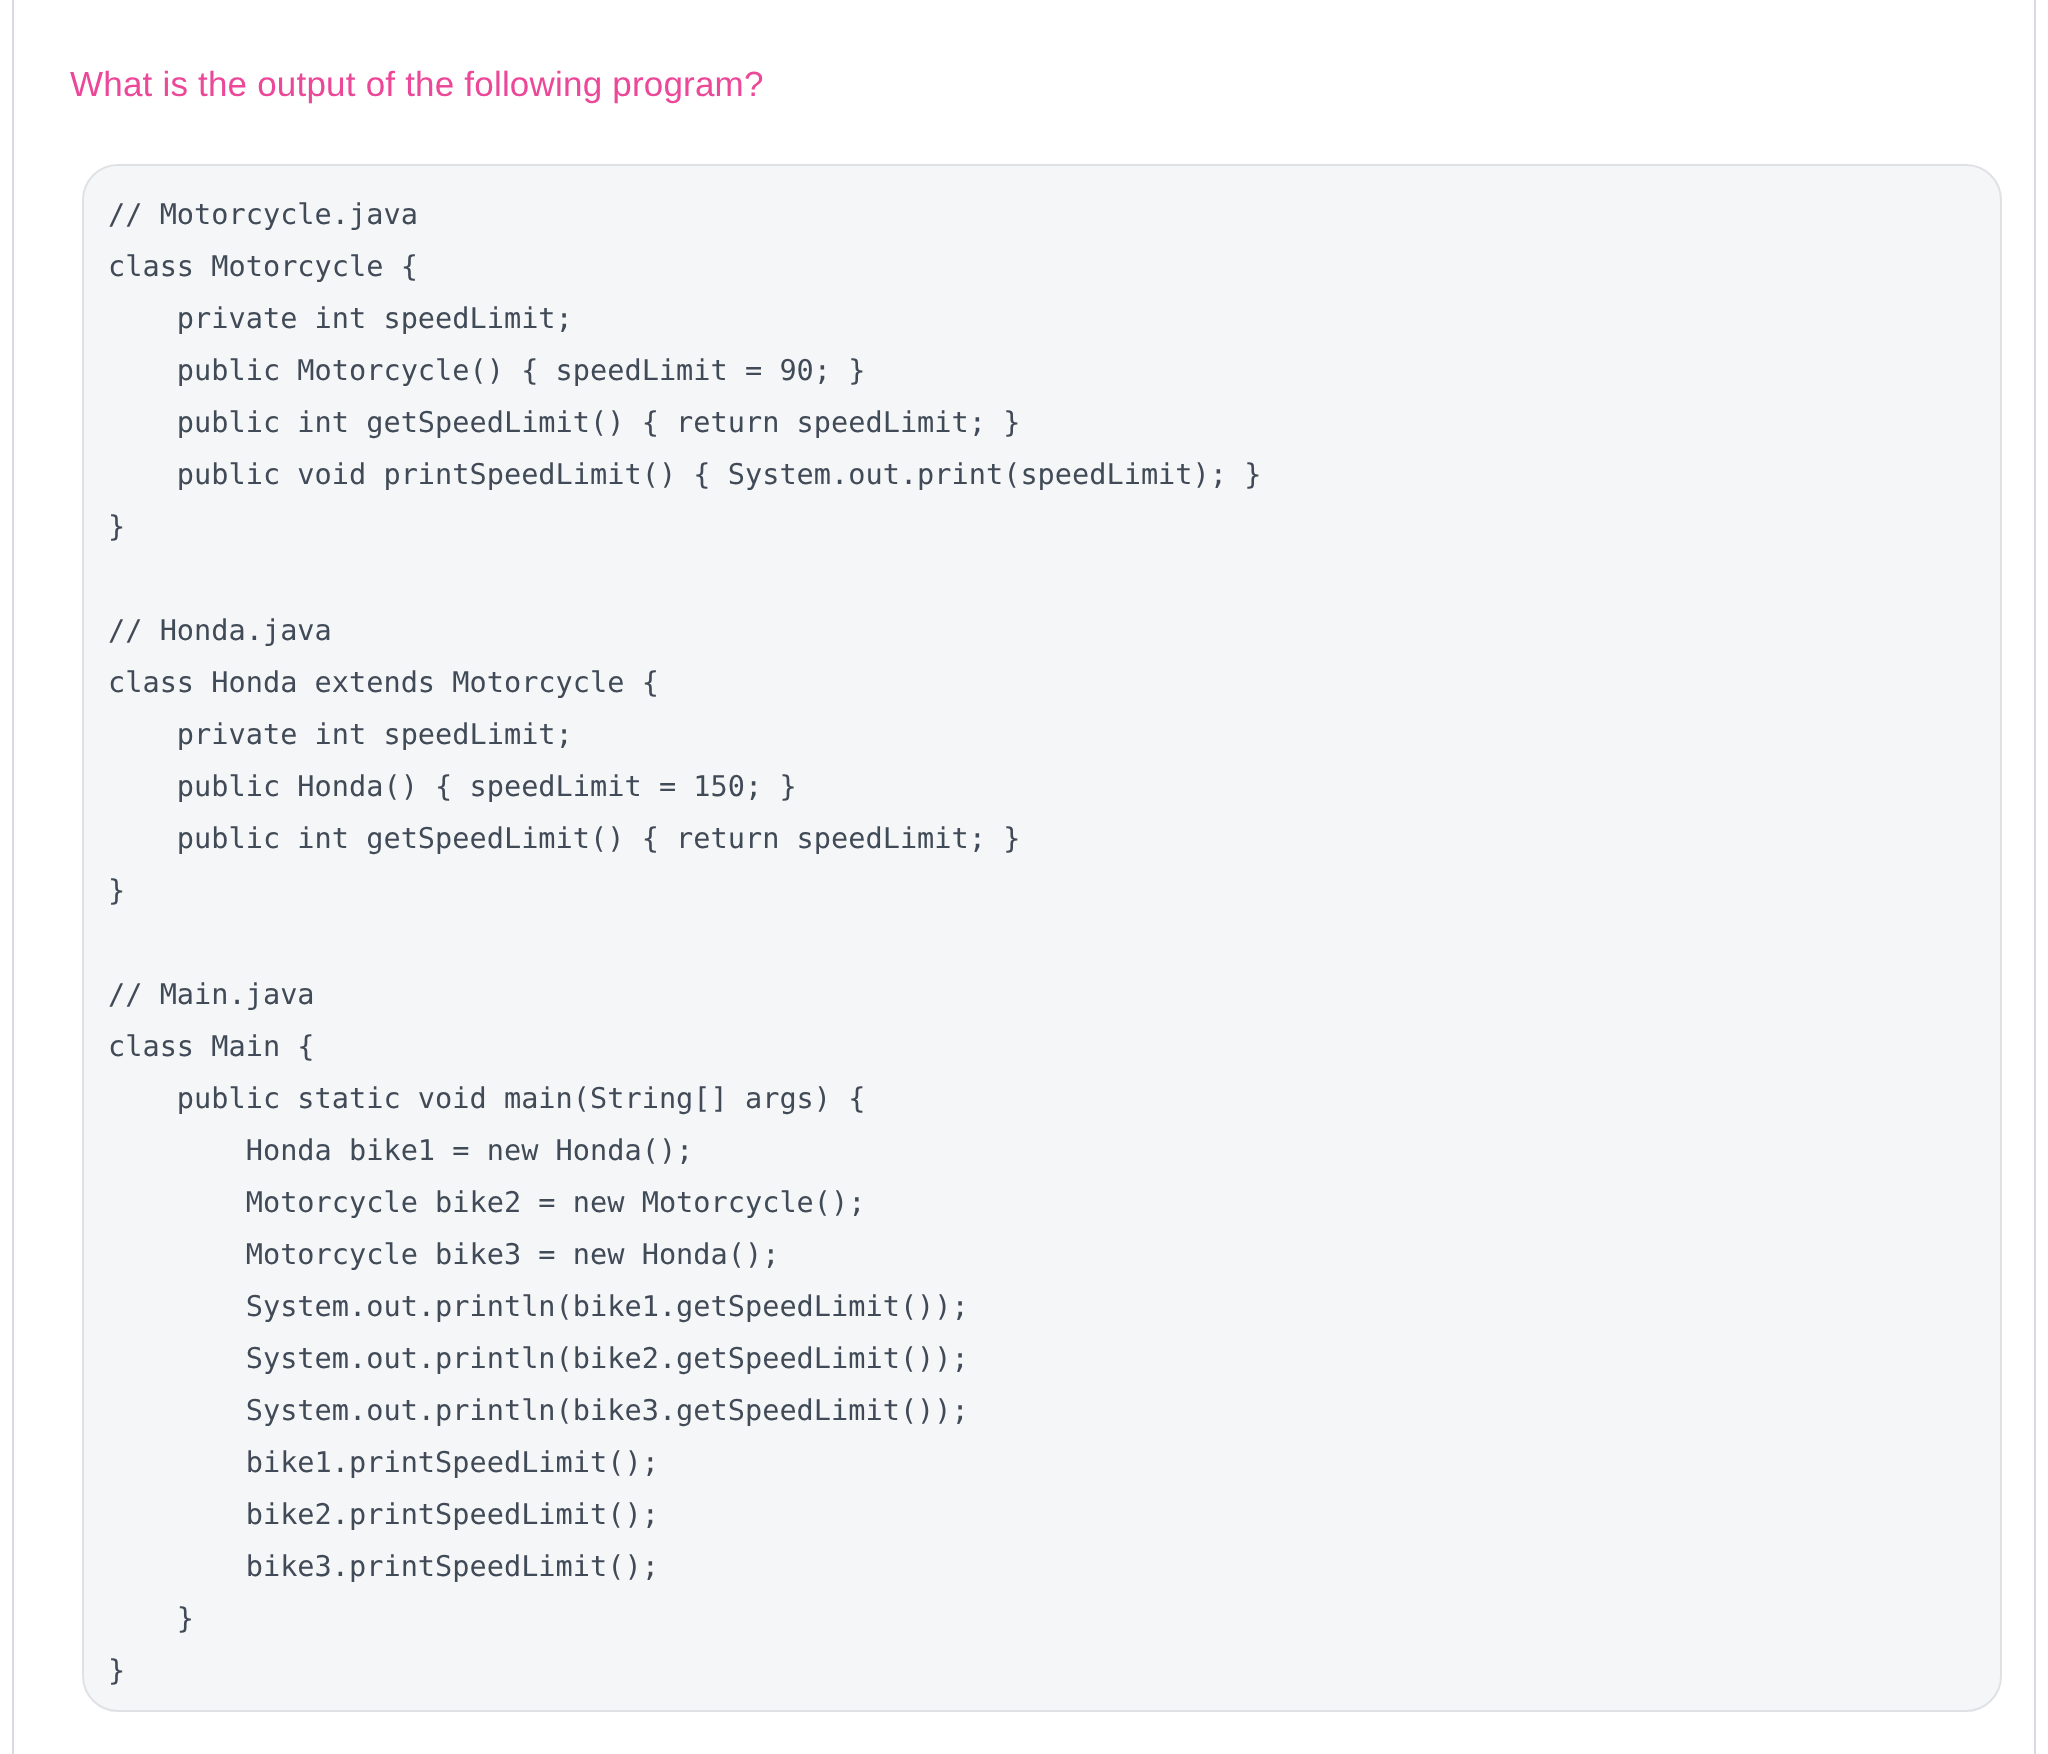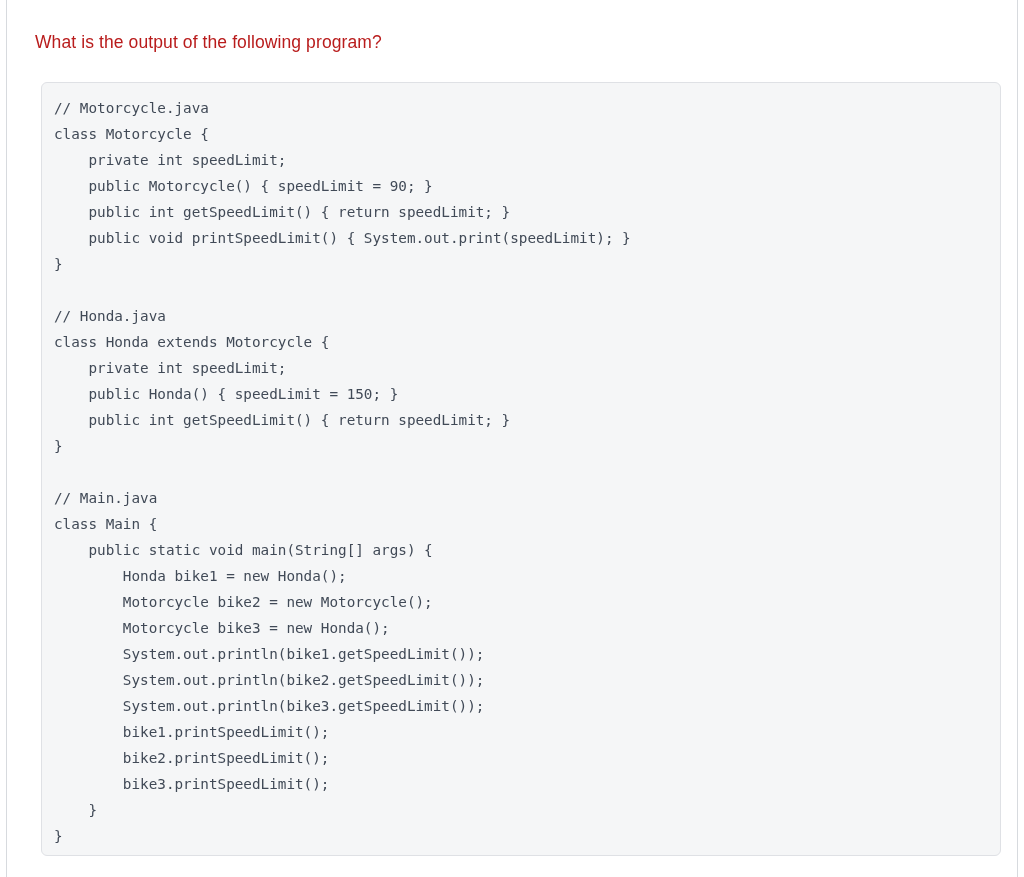--- a/index.html
+++ b/index.html
@@ -30,35 +30,35 @@
     position: absolute;
     left: 28px;
     top: 30px;
     width: 960px;
   }
 
   .question-text {
     font-family: "Liberation Sans", sans-serif;
     font-size: 17.5px;
     line-height: 24px;
-    color: #b91c1c;
+    color: #ec4899;
     letter-spacing: 0.1px;
     white-space: pre-wrap;
   }
 
   .code-card {
     position: absolute;
     left: 34px;
     top: 82px;
     width: 960px;
     height: 774px;
     box-sizing: border-box;
     background: #f5f6f7;
     border: 1px solid #dfe1e5;
-    border-radius: 6px;
+    border-radius: 18px;
     overflow: hidden;
   }
 
   .code-body {
     padding: 12px 0 12px 12px;
     margin: 0;
   }
 
   .code-line {
     font-family: "DejaVu Sans Mono", "Liberation Mono", monospace;

